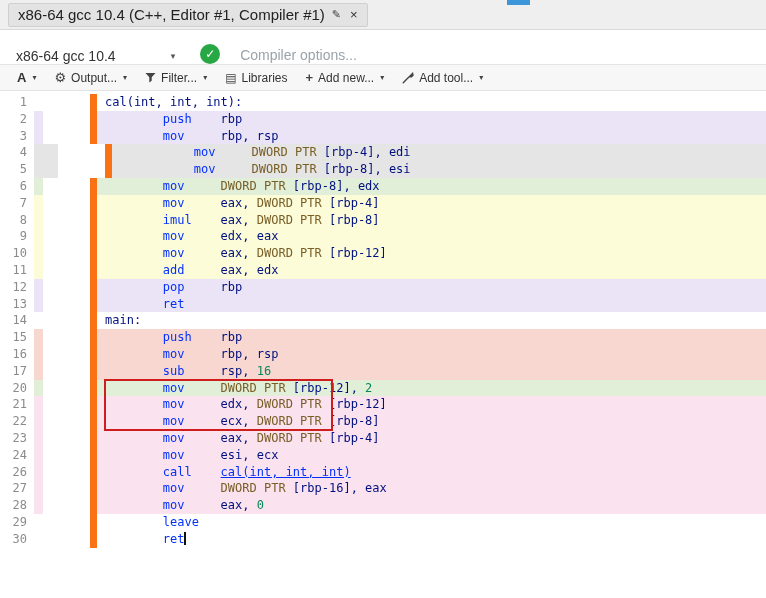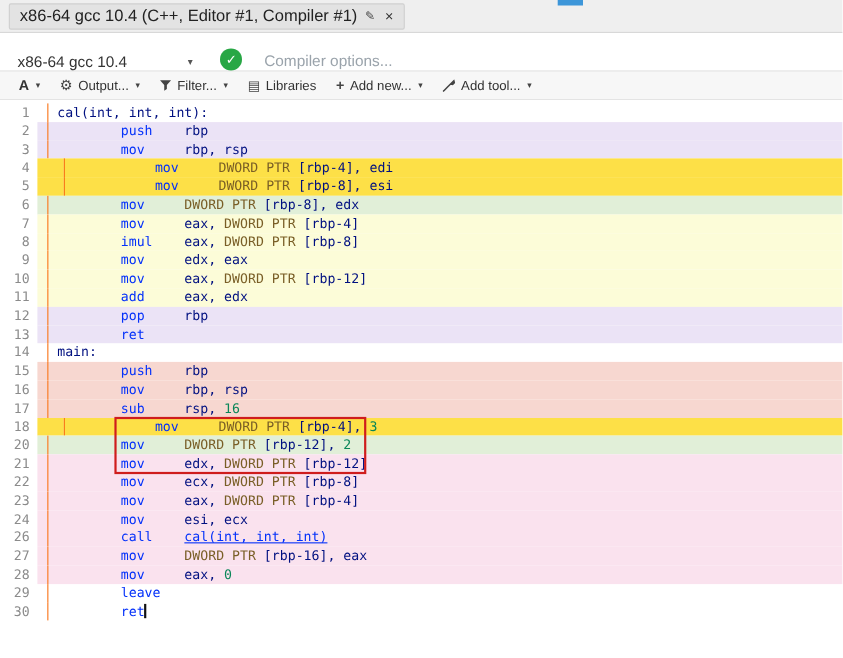--- a/index.html
+++ b/index.html
@@ -60,24 +60,24 @@
   
   .code-area { position:relative; background:#fff; padding-top:3px; }
   .line { display:flex; height:16.8px; }
   .ln {
     width:34px; padding-right:7px; text-align:right; flex:none;
     font:12px "DejaVu Sans Mono", monospace; line-height:16.8px; color:#8b8b8b;
   }
   .strip { width:9px; flex:none; }
   .code-pre {
     flex:1; font:12px "DejaVu Sans Mono", monospace; line-height:16.8px;
-    white-space:pre; padding-left:8px; border-left:1px solid #f97316; color:#333;
+    white-space:pre; padding-left:8px; border-left:7px solid #f97316; color:#333;margin-left:47px;
   }
   .bg-purple .strip, .bg-purple .code-pre { background:#ebe3f6; }
-  .bg-blue   .strip, .bg-blue   .code-pre { background:#fde047;padding-left:24px; }
+  .bg-blue   .strip, .bg-blue   .code-pre { background:#e5e5e5;padding-left:24px; }
   .bg-green  .strip, .bg-green  .code-pre { background:#e1efd8; }
   .bg-yellow .strip, .bg-yellow .code-pre { background:#fcfcd8; }
   .bg-red    .strip, .bg-red    .code-pre { background:#f7d7d0; }
   .bg-orange .strip, .bg-orange .code-pre { background:#fce8d4; }
   .bg-pink   .strip, .bg-pink   .code-pre { background:#fae2ee; }
 
   .tk-label { color:#001080; }
   .tk-mn    { color:#0431fa; }
   .tk-reg   { color:#001080; }
   .tk-ptr   { color:#795e26; }
@@ -236,25 +236,20 @@
         <div class="line bg-red">
     <span class="ln">16</span>
     <span class="strip"></span>
     <span class="code-pre"><span class="tk-w">        </span><span class="tk-mn">mov</span><span class="tk-w">     </span><span class="tk-reg">rbp, rsp</span></span>
   </div>
         <div class="line bg-red">
     <span class="ln">17</span>
     <span class="strip"></span>
     <span class="code-pre"><span class="tk-w">        </span><span class="tk-mn">sub</span><span class="tk-w">     </span><span class="tk-reg">rsp, </span><span class="tk-num">16</span></span>
   </div>
-        <div class="line bg-blue">
-    <span class="ln">18</span>
-    <span class="strip"></span>
-    <span class="code-pre"><span class="tk-w">        </span><span class="tk-mn">mov</span><span class="tk-w">     </span><span class="tk-ptr">DWORD PTR </span><span class="tk-reg">[rbp-4], </span><span class="tk-num">3</span></span>
-  </div>
         <div class="line bg-green">
     <span class="ln">20</span>
     <span class="strip"></span>
     <span class="code-pre"><span class="tk-w">        </span><span class="tk-mn">mov</span><span class="tk-w">     </span><span class="tk-ptr">DWORD PTR </span><span class="tk-reg">[rbp-12], </span><span class="tk-num">2</span></span>
   </div>
         <div class="line bg-pink">
     <span class="ln">21</span>
     <span class="strip"></span>
     <span class="code-pre"><span class="tk-w">        </span><span class="tk-mn">mov</span><span class="tk-w">     </span><span class="tk-reg">edx, </span><span class="tk-ptr">DWORD PTR </span><span class="tk-reg">[rbp-12]</span></span>
   </div>

